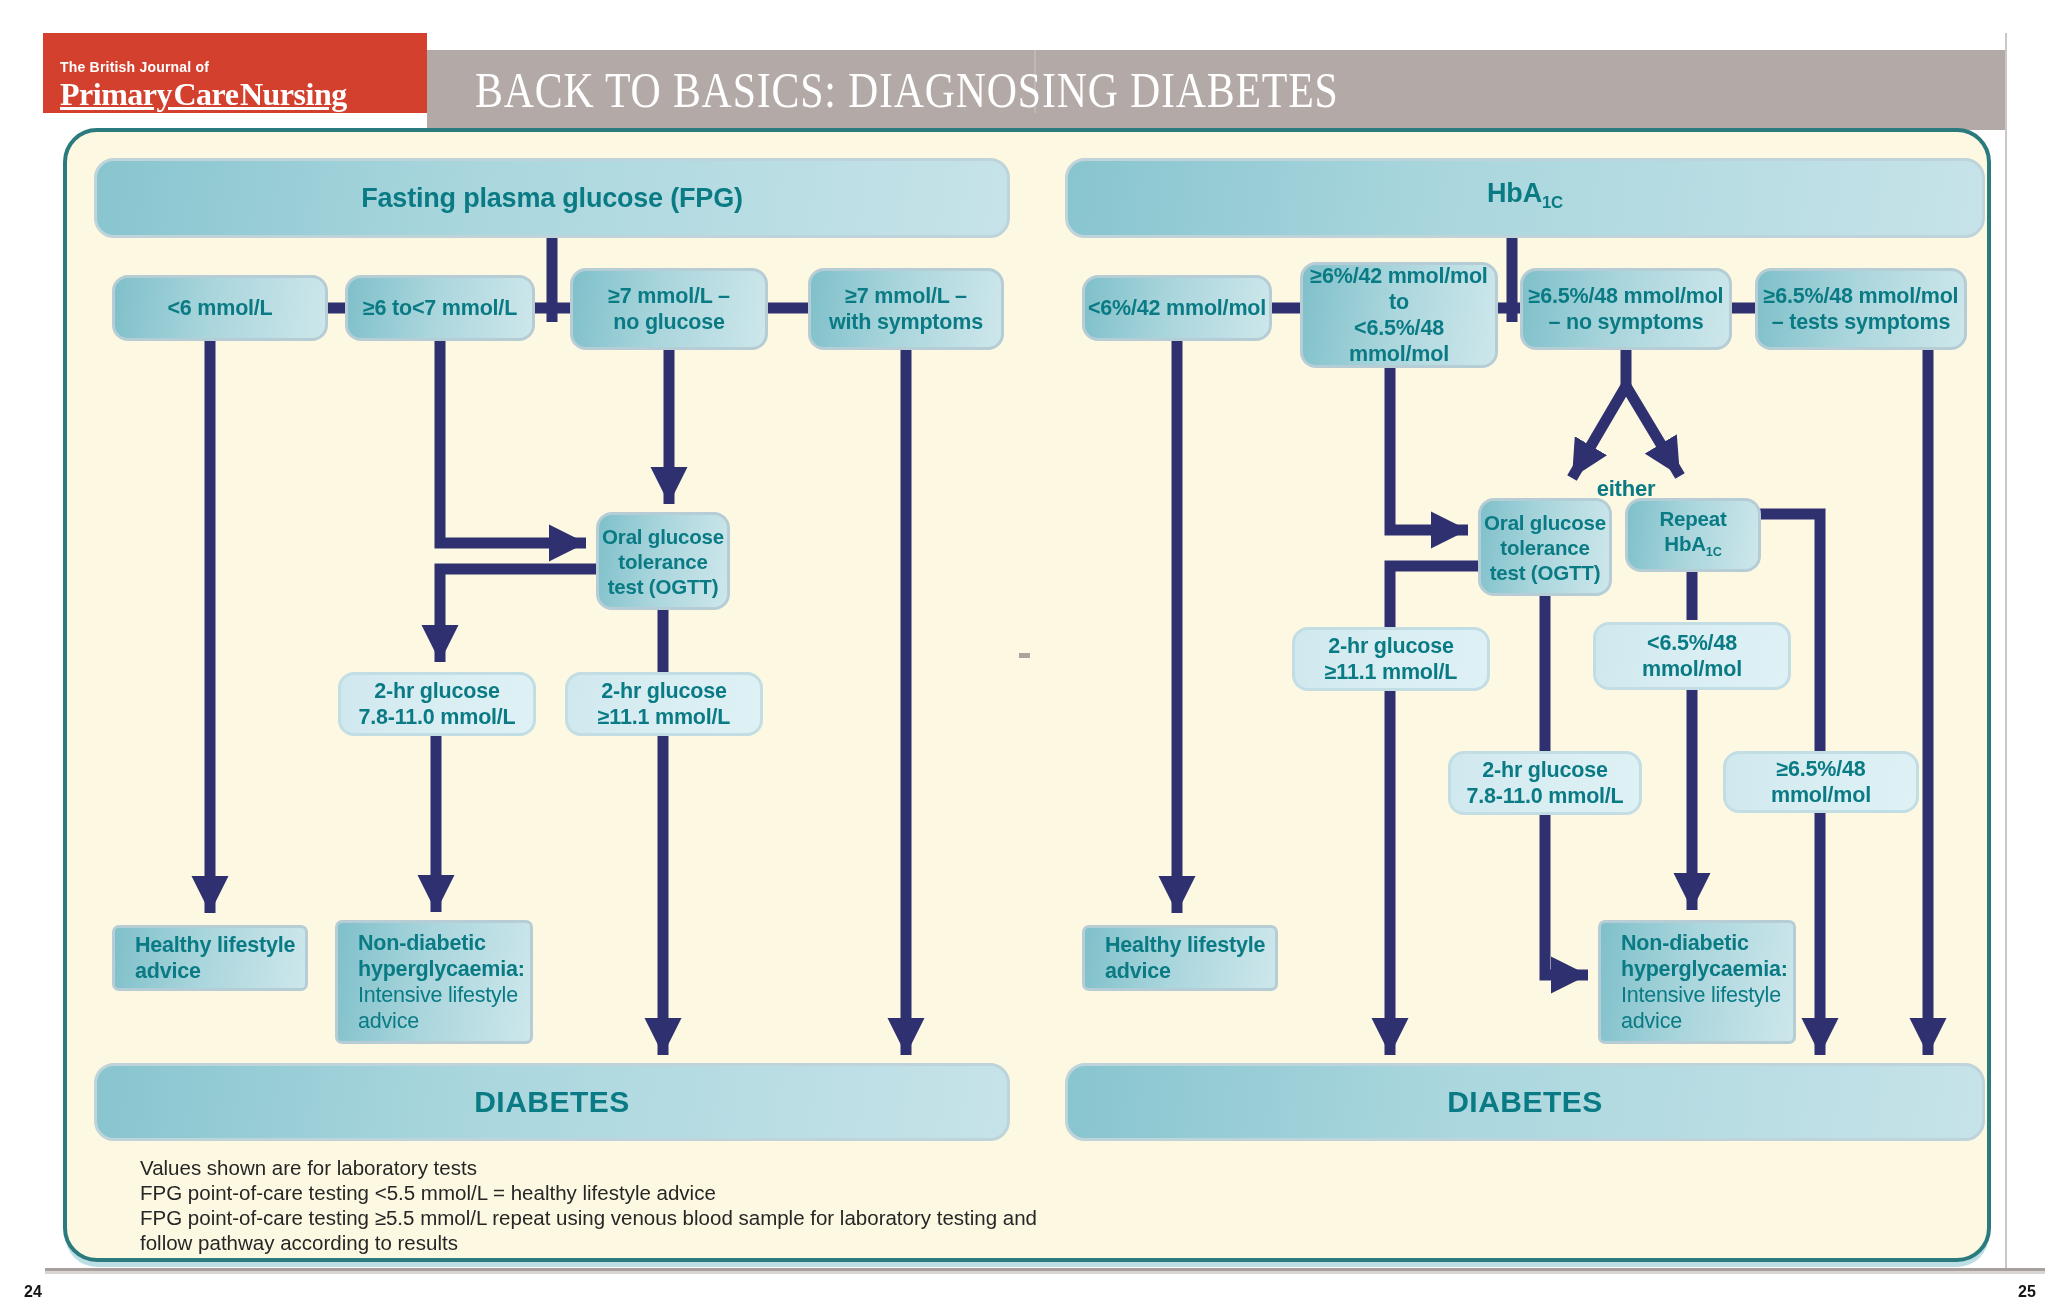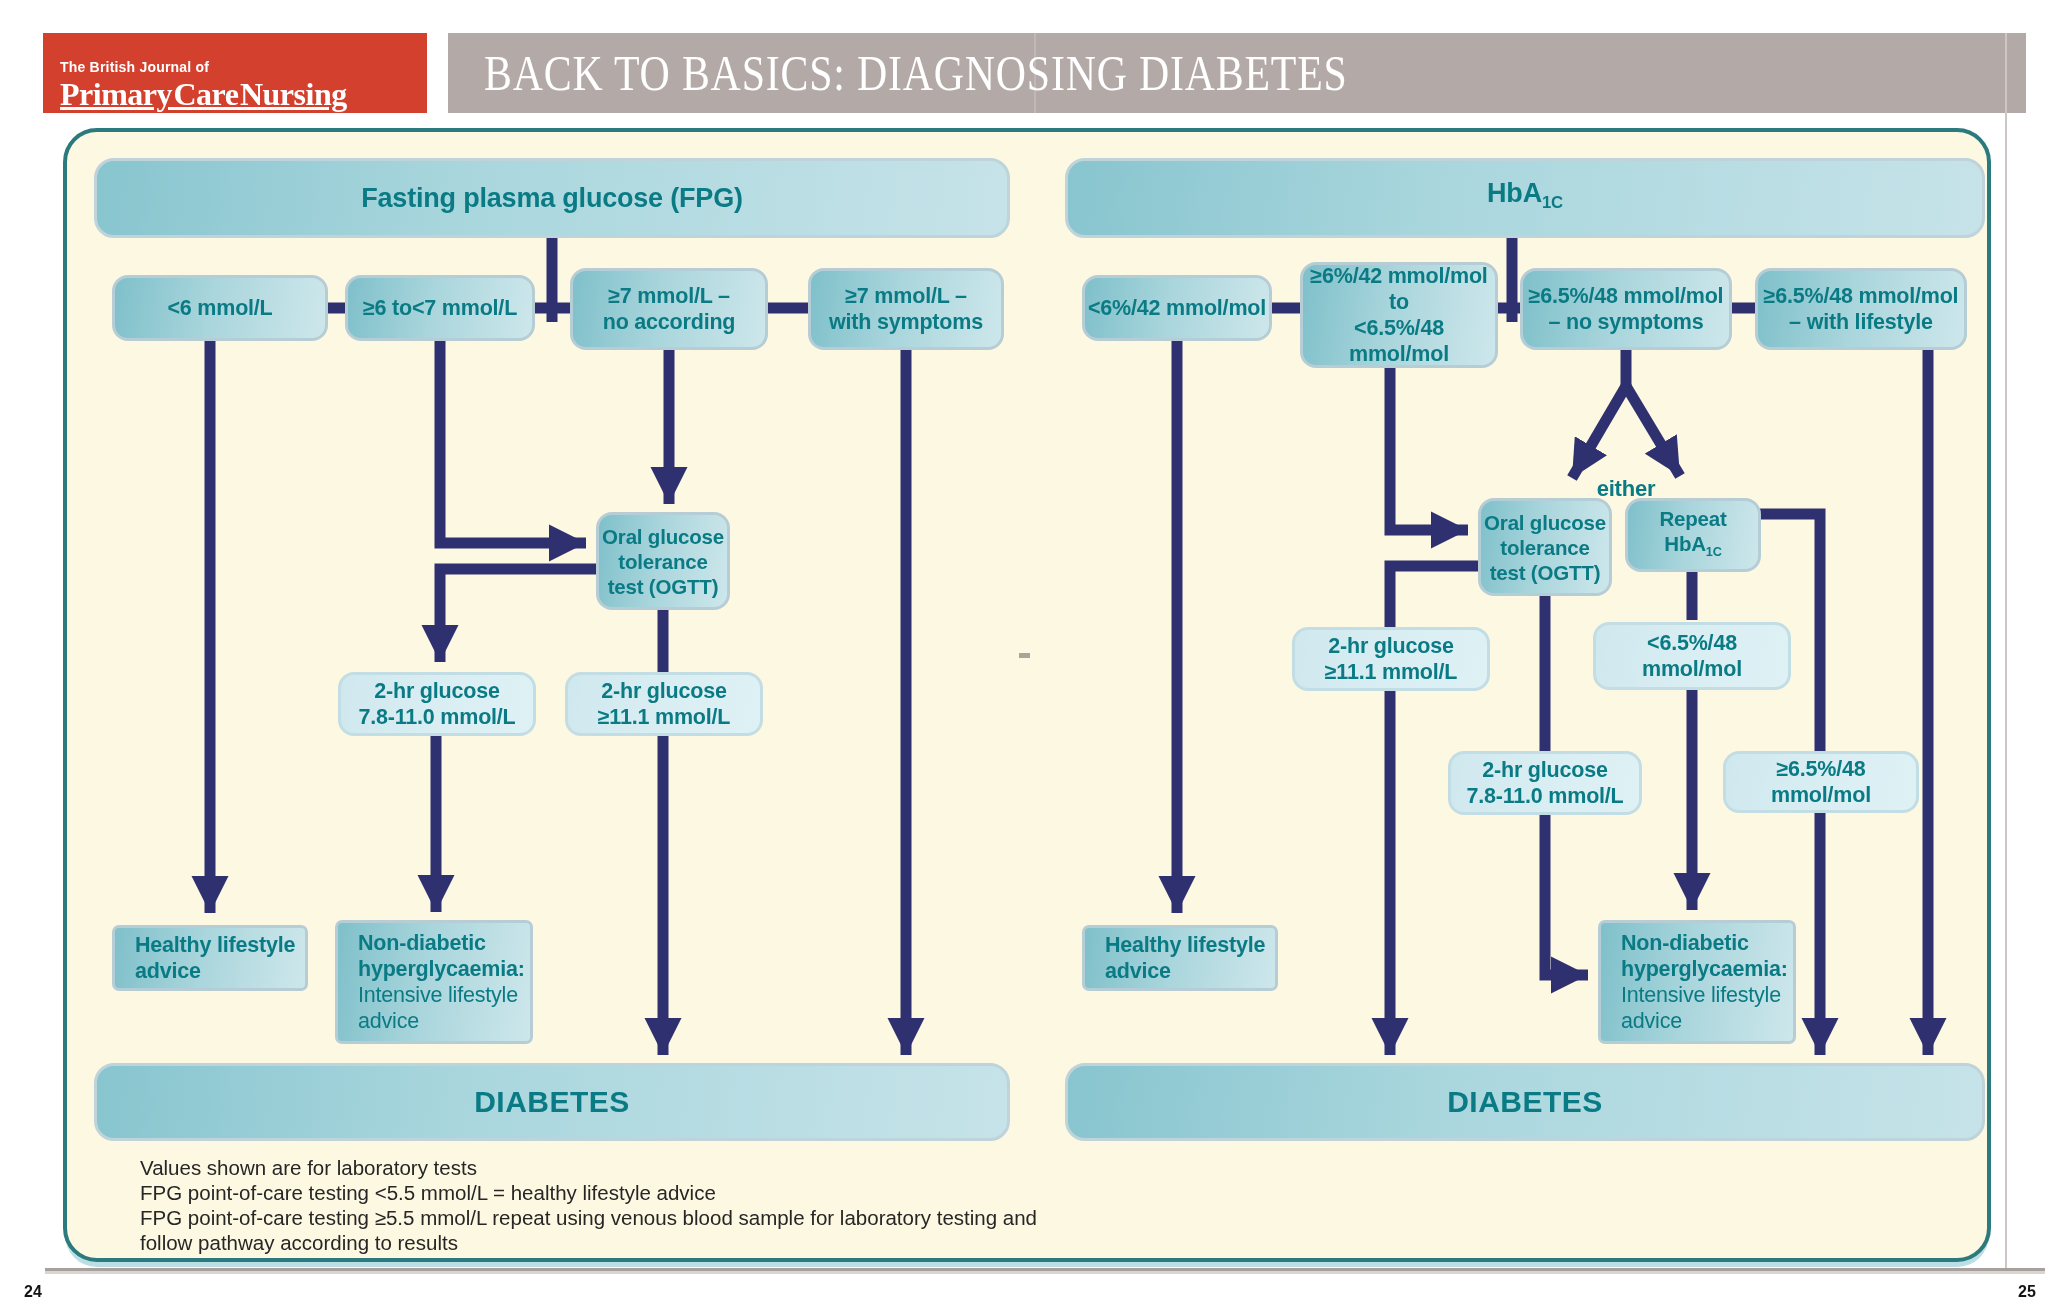--- a/index.html
+++ b/index.html
@@ -6,22 +6,22 @@
   body { width:2048px; height:1311px; position:relative; background:#ffffff;
          font-family:"Liberation Sans", sans-serif; overflow:hidden; }
   .abs { position:absolute; }
 
   
   .logo-block { left:43px; top:33px; width:384px; height:80px; background:#d4402e;
                 display:flex; flex-direction:column; justify-content:flex-end; padding-left:17px; }
   .tagline { color:#fff; font-size:14px; font-weight:bold; letter-spacing:.2px; }
   .journal-name { color:#fff; font-family:"Liberation Serif", serif; font-weight:bold;
                   font-size:32px; letter-spacing:-.5px; word-spacing:-6px; margin-top:1px;text-decoration:underline; }
-  .title-bar { left:427px; top:33px; width:1578px; height:80px; background:#b3a9a6;
-               display:flex; align-items:center; padding-left:36px; overflow:hidden;margin-left:21px; }
+  .title-bar { left:427px; top:50px; width:1578px; height:80px; background:#b3a9a6;
+               display:flex; align-items:center; padding-left:48px; overflow:hidden; }
   .title-text { color:#fff; font-family:"Liberation Serif", serif; font-size:51px;
                 letter-spacing:1px; transform:scaleX(.82); transform-origin:left center; white-space:nowrap; }
   .bar-seam { left:1034px; top:33px; width:2px; height:80px; background:rgba(255,255,255,.18); }
 
   
   .panel { left:63px; top:128px; width:1928px; height:1134px; background:#fdf8e2;
            border:4px solid #2a7a7e; border-radius:34px;
            box-shadow:0 7px 0 -2px #bcdfe5; }
 
   
@@ -109,21 +109,21 @@
   </div>
 
   <div class="bx node" style="left:112px;top:275px;width:216px;height:66px">
     <span>&lt;6 mmol/L</span>
   </div>
   <div class="bx node" style="left:345px;top:275px;width:190px;height:66px">
     <span>≥6 to&lt;7 mmol/L</span>
   </div>
   <div class="bx node" style="left:570px;top:268px;width:198px;height:82px">
     <span>≥7 mmol/L –</span>
-    <span>no according</span>
+    <span>no glucose</span>
   </div>
   <div class="bx node" style="left:808px;top:268px;width:196px;height:82px">
     <span>≥7 mmol/L –</span>
     <span>with symptoms</span>
   </div>
 
   <div class="bx node" style="left:596px;top:512px;width:134px;height:98px;font-size:20.5px;line-height:25px">
     <span>Oral glucose</span>
     <span>tolerance</span>
     <span>test (OGTT)</span>
@@ -164,21 +164,21 @@
     <span>≥6%/42 mmol/mol</span>
     <span>to</span>
     <span>&lt;6.5%/48 mmol/mol</span>
   </div>
   <div class="bx node" style="left:1520px;top:268px;width:212px;height:82px">
     <span>≥6.5%/48 mmol/mol</span>
     <span>– no symptoms</span>
   </div>
   <div class="bx node" style="left:1755px;top:268px;width:212px;height:82px">
     <span>≥6.5%/48 mmol/mol</span>
-    <span>– with lifestyle</span>
+    <span>– tests symptoms</span>
   </div>
 
   <div class="bx either" style="left:1584px;top:452px;width:84px;height:26px">
     <span>either</span>
   </div>
 
   <div class="bx node" style="left:1478px;top:498px;width:134px;height:98px;font-size:20.5px;line-height:25px">
     <span>Oral glucose</span>
     <span>tolerance</span>
     <span>test (OGTT)</span>

